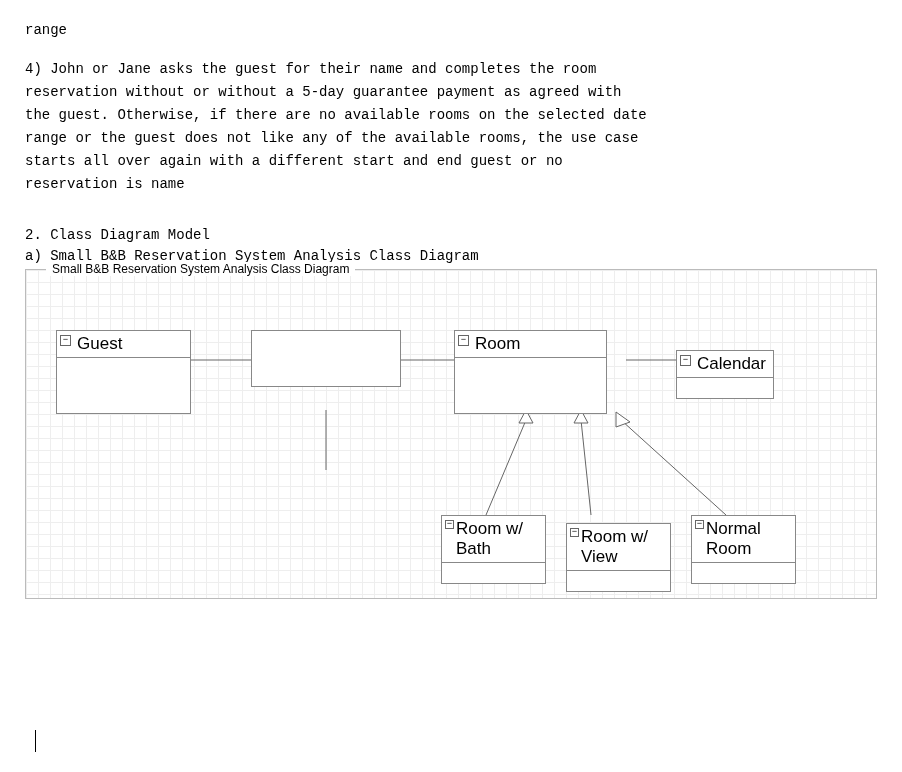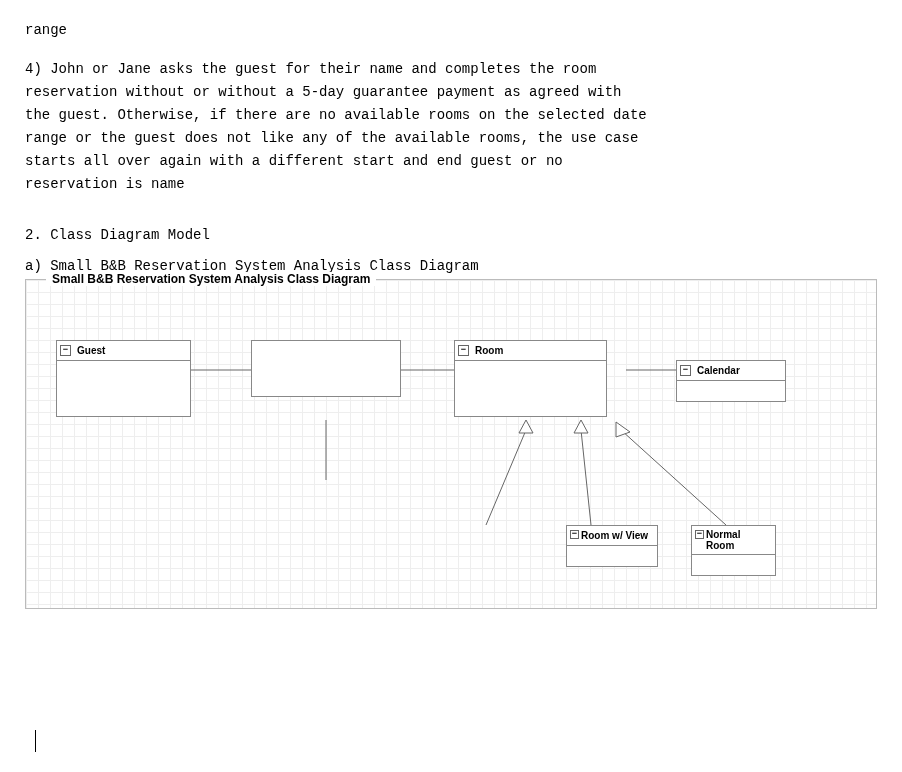--- a/index.html
+++ b/index.html
@@ -7,47 +7,46 @@
       font-family: 'Courier New', Courier, monospace;
       font-size: 14px;
       color: #000;
       background: #fff;
       width: 902px;
       height: 772px;
       padding: 20px 25px;
       position: relative;
     }
     .text-line { margin-bottom: 2px; line-height: 1.5; }
-    .section-title { margin-top: 30px; margin-bottom: 10px; }
+    .section-title { margin-top: 30px; margin-bottom: 0; }
     .diagram-container {
       position: relative;
       margin-top: 0;
       width: 852px;
       height: 330px;
       border: 1px solid #bbb;
       background-image:
         repeating-linear-gradient(to right, #eee 0, #eee 1px, transparent 1px, transparent 12px),
         repeating-linear-gradient(to bottom, #eee 0, #eee 1px, transparent 1px, transparent 12px);
-      font-weight: bold;
     }
     .diagram-title {
       position: absolute;
       top: -8px;
       left: 20px;
       background: #fff;
       padding: 0 6px;
       font-family: Arial, sans-serif;
       font-size: 12px;
     }
     .class-box {
       position: absolute;
       background: #fff;
       border: 1px solid #888;
       font-family: Arial, sans-serif;
-      font-size: 10px;
+      font-size: 17px;
     }
     .class-header {
       border-bottom: 1px solid #888;
       padding: 3px 6px 3px 20px;
       position: relative;
       min-height: 20px;
       display: flex;
       align-items: center;
     }
     .class-body {
@@ -140,39 +139,46 @@
   </div>
 
   <div class="class-box" style="left:428px; top:60px; width:153px;">
     <div class="class-header">
       <span class="collapse-icon"></span>
       <span>Room</span>
     </div>
     <div class="class-body" style="height:55px;"></div>
   </div>
 
-  <div class="class-box" style="left:650px; top:80px; width:110px;">
+  <div class="class-box" style="left:650px; top:80px; width:98px;">
     <div class="class-header">
       <span class="collapse-icon"></span>
       <span>Calendar</span>
     </div>
     <div class="class-body" style="height:20px;"></div>
   </div>
 
 
+  <div class="class-box" style="left:415px; top:245px; width:105px;">
+    <div class="class-header" style="padding-left:14px;">
+      <span class="collapse-icon" style="width:9px;height:9px;"></span>
+      <span>Room w/ Bath</span>
+    </div>
+    <div class="class-body" style="height:18px;"></div>
+  </div>
 
-  <div class="class-box" style="left:540px; top:245px; width:92px;">
+  <div class="class-box" style="left:540px; top:253px; width:105px;">
     <div class="class-header" style="padding-left:14px;">
       <span class="collapse-icon" style="width:9px;height:9px;"></span>
       <span>Room w/ View</span>
     </div>
     <div class="class-body" style="height:18px;"></div>
   </div>
 
-  <div class="class-box" style="left:665px; top:245px; width:85px;">
+  <div class="class-box" style="left:665px; top:245px; width:105px;">
     <div class="class-header" style="padding-left:14px;">
       <span class="collapse-icon" style="width:9px;height:9px;"></span>
       <span>Normal Room</span>
     </div>
     <div class="class-body" style="height:18px;"></div>
   </div>
 
 </div>
 
 <div class="cursor-line"></div>

